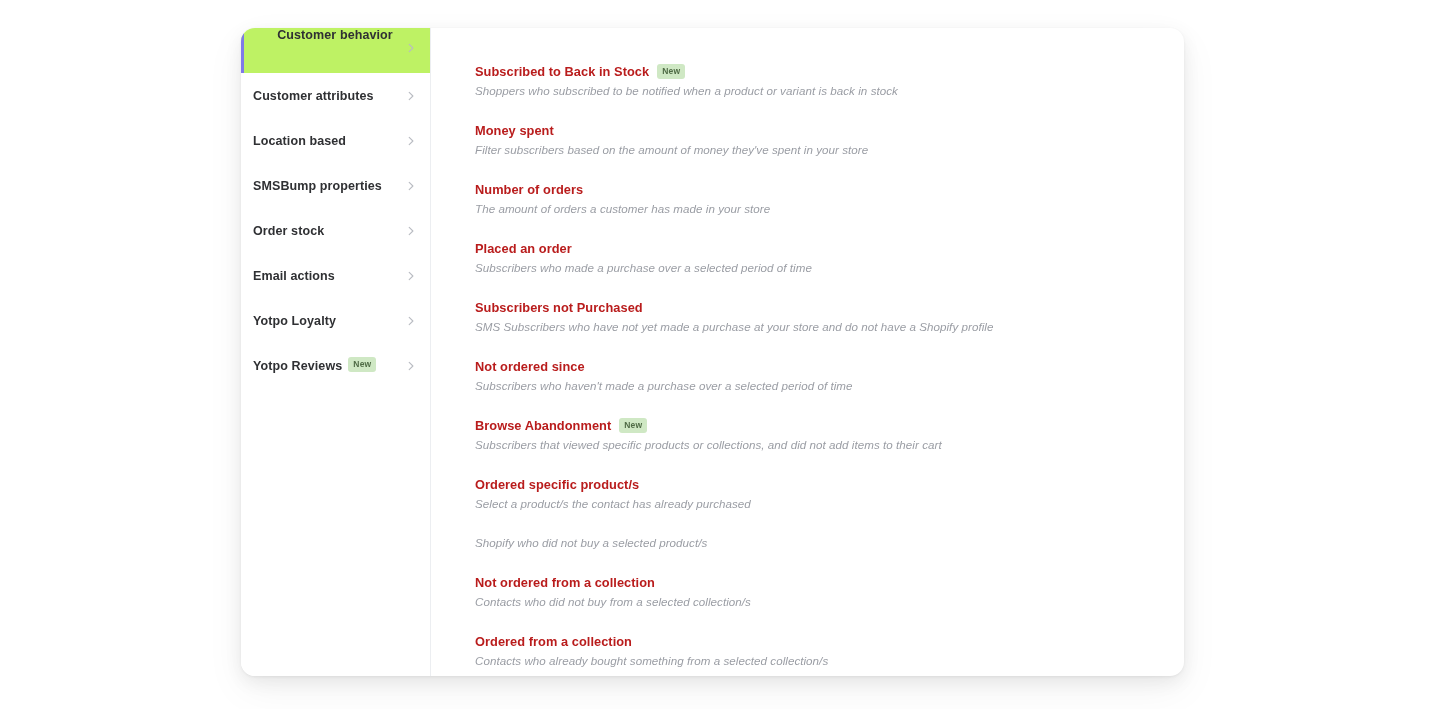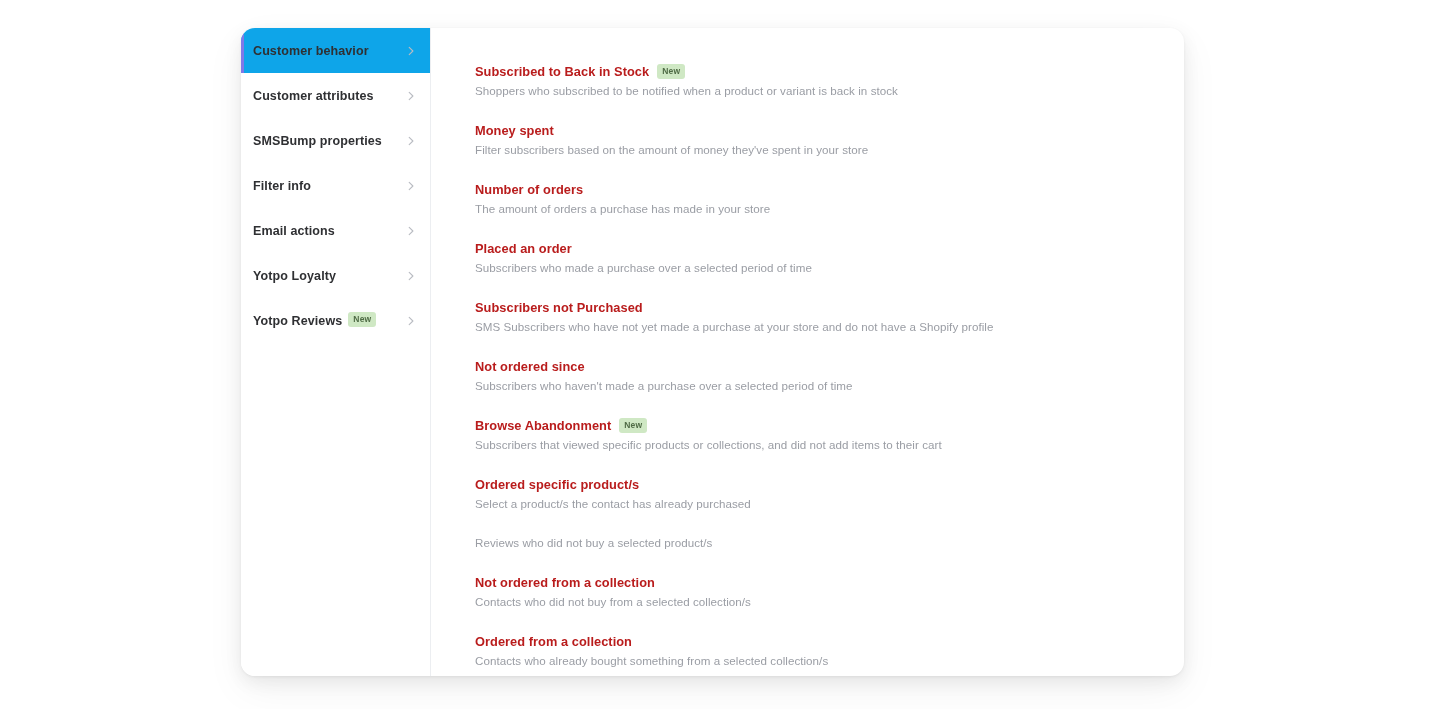--- a/index.html
+++ b/index.html
@@ -49,21 +49,22 @@
     position: relative;
     height: 45px;
     display: flex;
     align-items: center;
     padding: 0 13px 0 12px;
     cursor: pointer;
     background: transparent;
   }
 
   .side-item.active {
-    background: #0ea5e9;
+    background: #bef264;
+    flex-direction: column;
   }
 
   .side-item.active::before {
     content: "";
     position: absolute;
     left: 0;
     top: 0;
     bottom: 0;
     width: 3px;
     background: #7f79e8;
@@ -140,20 +141,21 @@
     padding: 3px 5px;
     border-radius: 3px;
     letter-spacing: 0.2px;
   }
 
   .opt-desc {
     font-size: 11.6px;
     color: #9a9da4;
     letter-spacing: 0.05px;
     white-space: nowrap;
+    font-style: italic;
   }
 </style>
 </head>
 <body>
 
 <div id="stage">
   <div class="card">
 
     <nav class="sidebar" id="sidebar">
         <div class="side-item active">
@@ -166,29 +168,37 @@
         </div>
         <div class="side-item">
           <span class="side-label">Customer attributes</span>
           <span class="chevron">
             <svg viewBox="0 0 12 12" fill="none" xmlns="http://www.w3.org/2000/svg">
               <path d="M4.2 2.4 L7.9 6 L4.2 9.6" stroke="currentColor" stroke-width="1.1" stroke-linecap="round" stroke-linejoin="round"></path>
             </svg>
           </span>
         </div>
         <div class="side-item">
+          <span class="side-label">Location based</span>
+          <span class="chevron">
+            <svg viewBox="0 0 12 12" fill="none" xmlns="http://www.w3.org/2000/svg">
+              <path d="M4.2 2.4 L7.9 6 L4.2 9.6" stroke="currentColor" stroke-width="1.1" stroke-linecap="round" stroke-linejoin="round"></path>
+            </svg>
+          </span>
+        </div>
+        <div class="side-item">
           <span class="side-label">SMSBump properties</span>
           <span class="chevron">
             <svg viewBox="0 0 12 12" fill="none" xmlns="http://www.w3.org/2000/svg">
               <path d="M4.2 2.4 L7.9 6 L4.2 9.6" stroke="currentColor" stroke-width="1.1" stroke-linecap="round" stroke-linejoin="round"></path>
             </svg>
           </span>
         </div>
         <div class="side-item">
-          <span class="side-label">Filter info</span>
+          <span class="side-label">Order stock</span>
           <span class="chevron">
             <svg viewBox="0 0 12 12" fill="none" xmlns="http://www.w3.org/2000/svg">
               <path d="M4.2 2.4 L7.9 6 L4.2 9.6" stroke="currentColor" stroke-width="1.1" stroke-linecap="round" stroke-linejoin="round"></path>
             </svg>
           </span>
         </div>
         <div class="side-item">
           <span class="side-label">Email actions</span>
           <span class="chevron">
             <svg viewBox="0 0 12 12" fill="none" xmlns="http://www.w3.org/2000/svg">
@@ -226,21 +236,21 @@
         <div class="opt">
           <div class="opt-title-row">
             <span class="opt-title">Money spent</span>
           </div>
           <div class="opt-desc">Filter subscribers based on the amount of money they've spent in your store</div>
         </div>
         <div class="opt">
           <div class="opt-title-row">
             <span class="opt-title">Number of orders</span>
           </div>
-          <div class="opt-desc">The amount of orders a purchase has made in your store</div>
+          <div class="opt-desc">The amount of orders a customer has made in your store</div>
         </div>
         <div class="opt">
           <div class="opt-title-row">
             <span class="opt-title">Placed an order</span>
           </div>
           <div class="opt-desc">Subscribers who made a purchase over a selected period of time</div>
         </div>
         <div class="opt">
           <div class="opt-title-row">
             <span class="opt-title">Subscribers not Purchased</span>
@@ -260,21 +270,21 @@
           </div>
           <div class="opt-desc">Subscribers that viewed specific products or collections, and did not add items to their cart</div>
         </div>
         <div class="opt">
           <div class="opt-title-row">
             <span class="opt-title">Ordered specific product/s</span>
           </div>
           <div class="opt-desc">Select a product/s the contact has already purchased</div>
         </div>
         <div class="opt">
-          <div class="opt-desc">Reviews who did not buy a selected product/s</div>
+          <div class="opt-desc">Shopify who did not buy a selected product/s</div>
         </div>
         <div class="opt">
           <div class="opt-title-row">
             <span class="opt-title">Not ordered from a collection</span>
           </div>
           <div class="opt-desc">Contacts who did not buy from a selected collection/s</div>
         </div>
         <div class="opt">
           <div class="opt-title-row">
             <span class="opt-title">Ordered from a collection</span>

